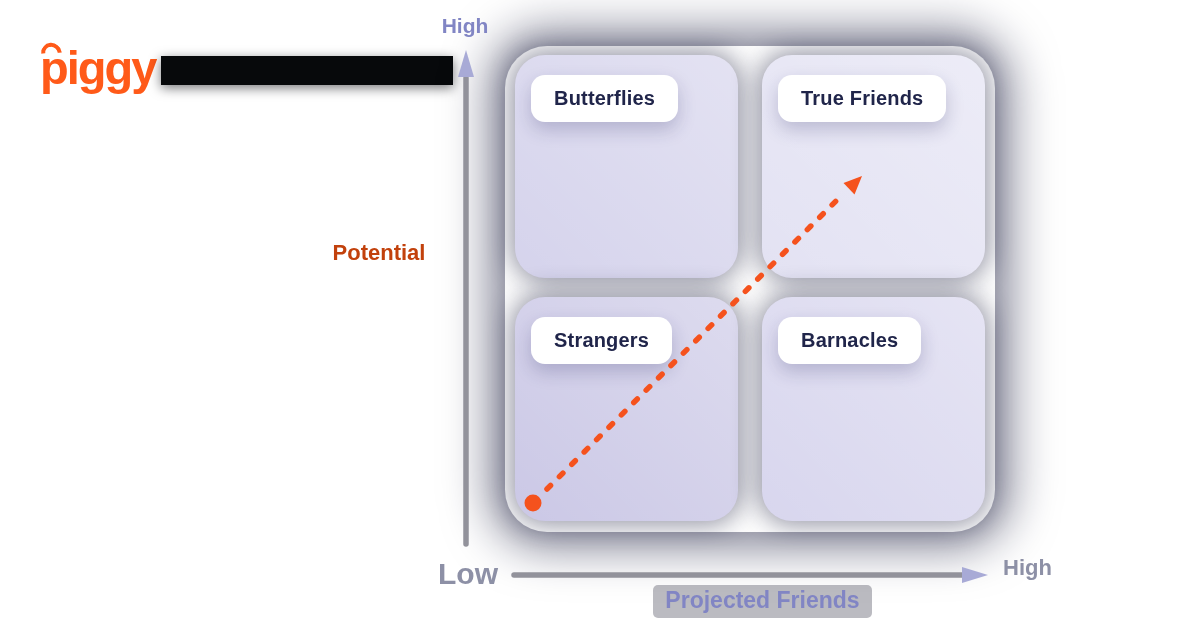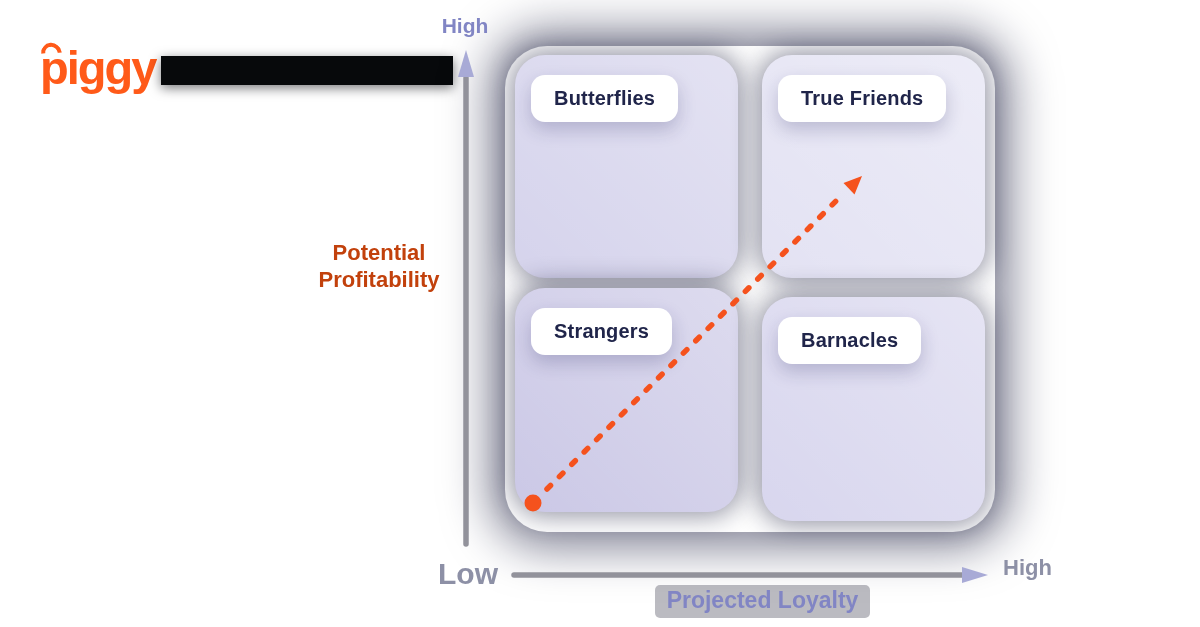--- a/index.html
+++ b/index.html
@@ -49,21 +49,21 @@
   .card {
     position: absolute;
     width: 223px; height: 223px;
     border-radius: 30px;
     background-image: linear-gradient(to top right, rgba(255,255,255,0), rgba(255,255,255,0.35));
     box-shadow: 0 0 26px 4px rgba(14,16,48,0.45);
     z-index: 1;
   }
   .card-tl { left: 515px; top: 55px; }
   .card-tr { left: 762px; top: 55px; }
-  .card-bl { left: 515px; top: 288px; height: 224px; }
+  .card-bl { left: 515px; top: 297px; height: 224px; }
   .card-br { left: 762px; top: 297px; height: 224px; }
   .pill {
     position: absolute;
     left: 16px; top: 20px;
     height: 47px; line-height: 47px;
     padding: 0 23px;
     background: #ffffff;
     border-radius: 14px;
     font-size: 20px;
     font-weight: 700;
@@ -128,24 +128,23 @@
 
     <circle cx="533" cy="503" r="8.5" fill="#f5521d"></circle>
     <line x1="547" y1="489" x2="844" y2="193" stroke-width="5.5" stroke-linecap="round" stroke-dasharray="5 12.5" stroke="#f5521d"></line>
     <polygon points="862,176 854.5,194.5 843.5,183" fill="#f5521d"></polygon>
   </svg>
 
   <div class="axis-text y-top-label" style="color: rgb(129, 133, 196);">High</div>
 
   <div class="axis-text y-title" style="color: #c2410c;">
     <div>Potential</div>
-    <div>Profitability</div>
   </div>
 
   <div class="axis-text origin-label" style="color: rgb(141, 144, 166);">Low</div>
 
   <div class="axis-text x-right-label" style="color: rgb(141, 144, 166);">High</div>
 
   <div class="axis-text x-title">
-    <span class="band" style="color: rgb(129, 133, 196);">Projected Loyalty</span>
+    <span class="band" style="color: rgb(129, 133, 196);">Projected Friends</span>
   </div>
 
 </div>
 
 </body></html>

